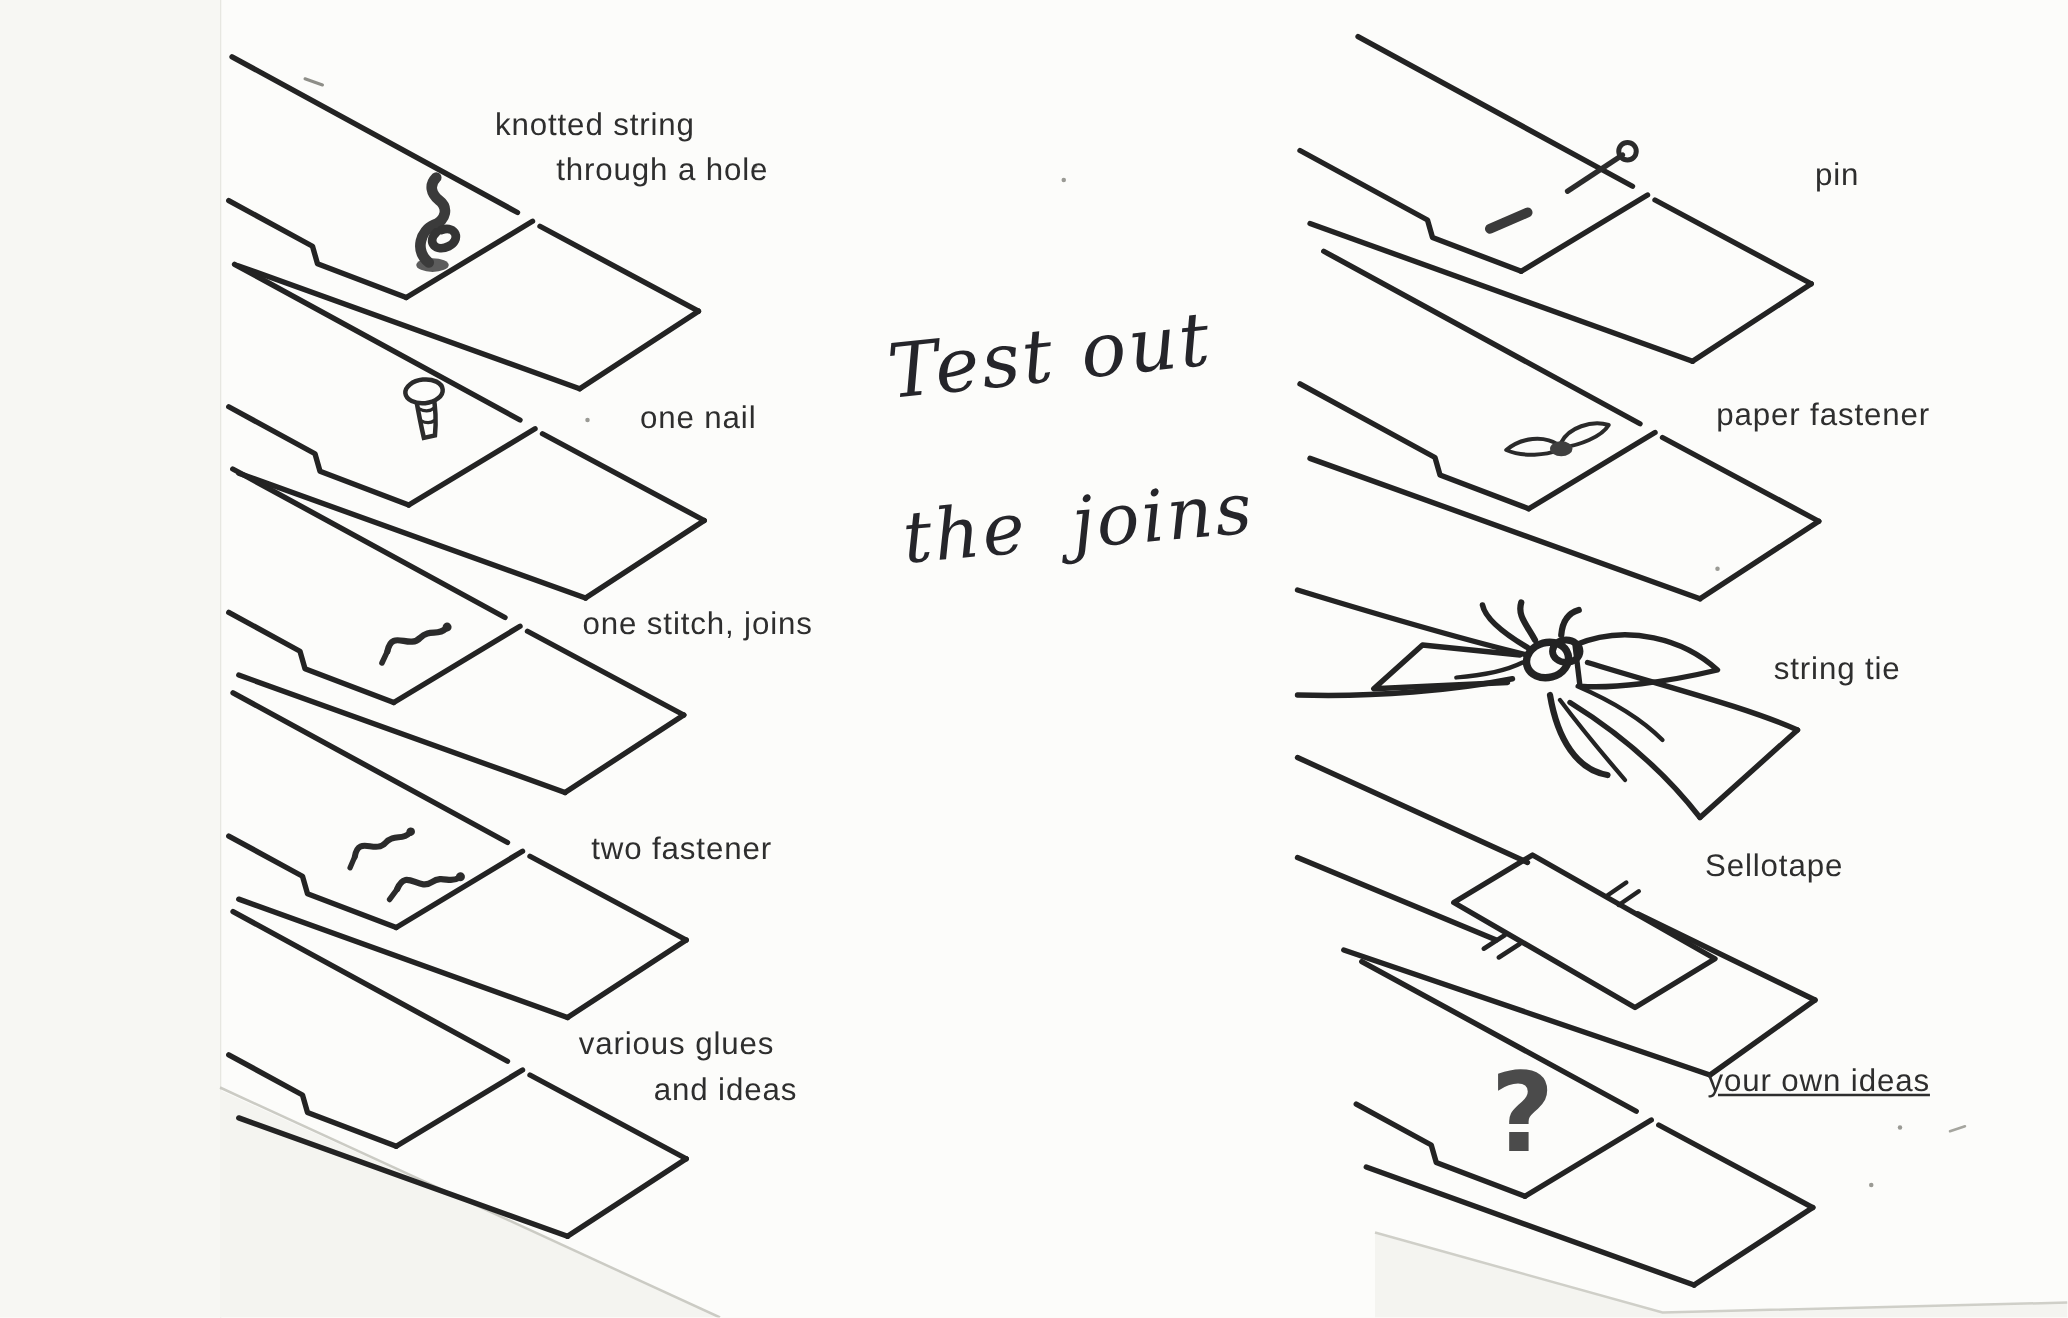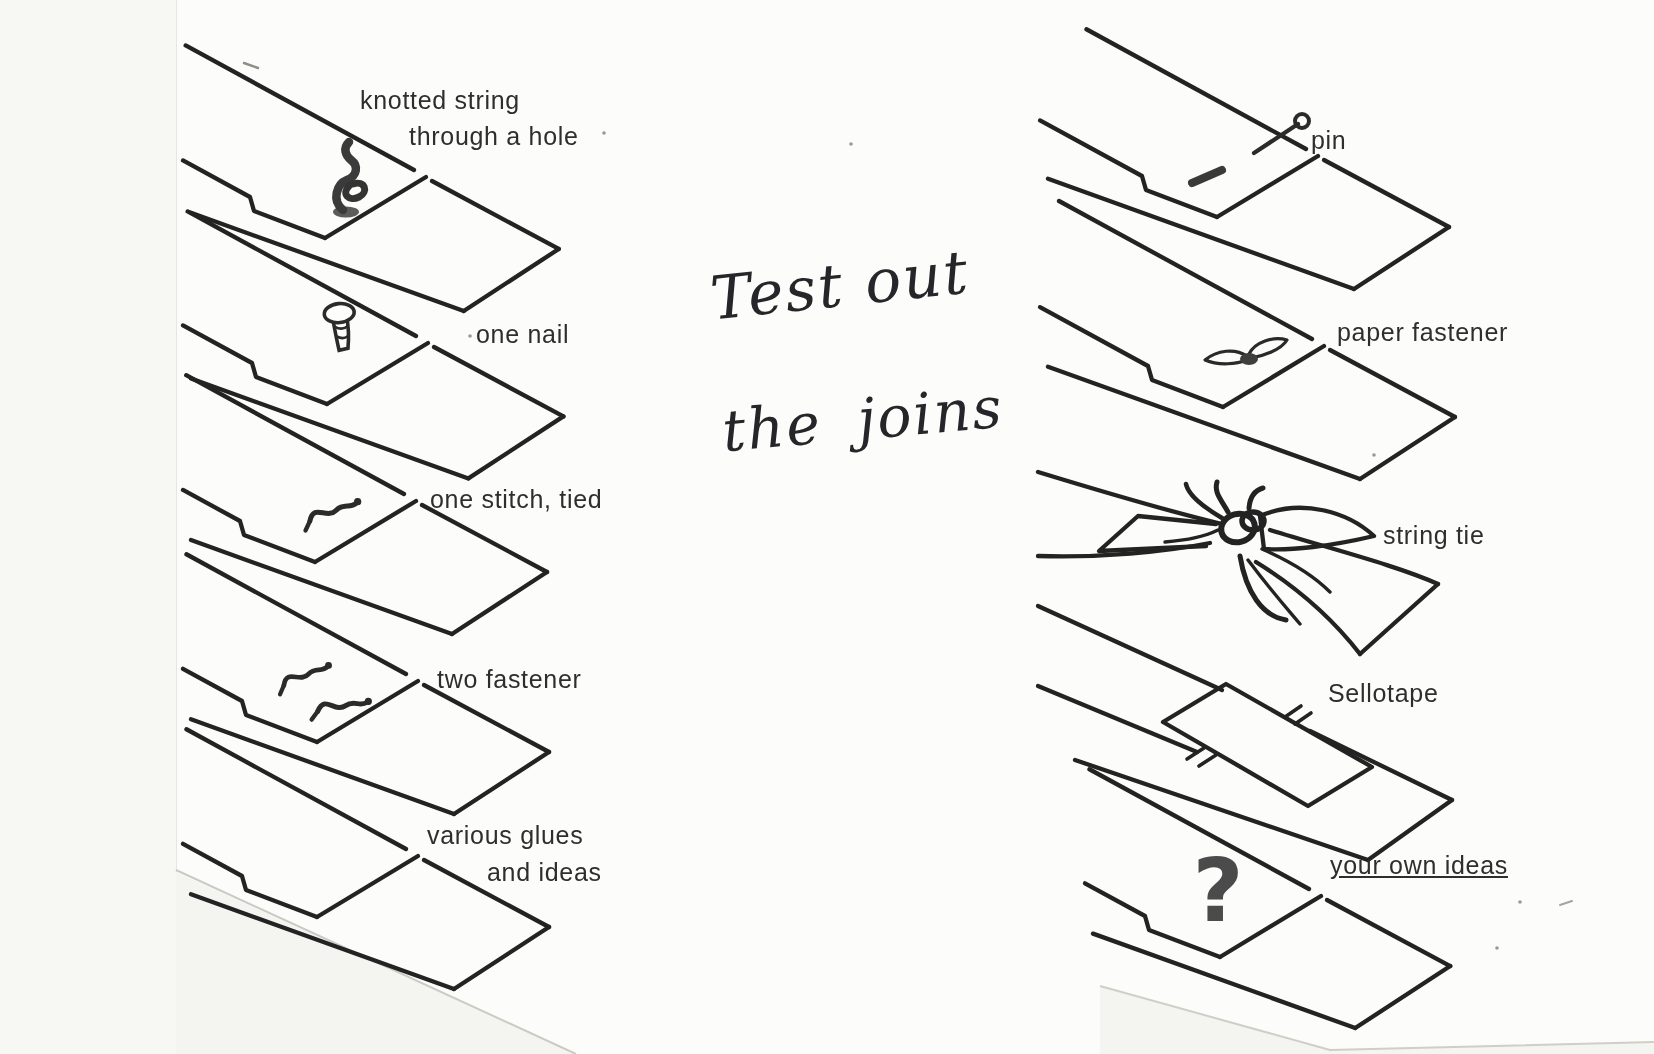--- a/index.html
+++ b/index.html
@@ -11,20 +11,21 @@
   #page-left-edge{
     position:absolute;left:0;top:0;width:176px;height:1054px;
     background:#f7f7f3;border-right:1.5px solid #e7e7e1;
   }
   #art{position:absolute;left:0;top:0;}
   .join-label{
     position:absolute;
     font-family:"Liberation Sans",sans-serif;
     font-size:25px;color:#2e2e2e;letter-spacing:0.7px;
     white-space:nowrap;
+    margin-left:36px;
   }
   .hand{
     position:absolute;
     font-family:"DejaVu Serif",serif;font-style:italic;
     color:#25252a;white-space:nowrap;
   }
   #hand-line1{left:710px;top:250px;font-size:60px;transform:rotate(-6deg);letter-spacing:2px;}
   #hand-line2{left:722px;top:386px;font-size:57px;transform:rotate(-5deg);letter-spacing:2px;word-spacing:16px;}
 </style>
 </head>
@@ -190,25 +191,25 @@
       <circle cx="1520" cy="902" r="1.8" fill="#9a9a94"></circle>
       <path d="M 244,63 L 258,68" stroke="#8e8e88" stroke-width="2.4" stroke-linecap="round" fill="none"></path>
       <path d="M 1560,905 L 1572,901" stroke="#a5a59e" stroke-width="2" stroke-linecap="round" fill="none"></path>
     </g>
 </svg>
 
 <div id="labels">
     <div class="join-label" style="left: 360px; top: 86px;">knotted string</div>
     <div class="join-label" style="left: 409px; top: 122px;">through a hole</div>
     <div class="join-label" style="left: 476px; top: 320px;">one nail</div>
-    <div class="join-label" style="left: 430px; top: 485px;">one stitch, tied</div>
+    <div class="join-label" style="left: 430px; top: 485px;">one stitch, joins</div>
     <div class="join-label" style="left: 437px; top: 665px;">two fastener</div>
     <div class="join-label" style="left: 427px; top: 821px;">various glues</div>
     <div class="join-label" style="left: 487px; top: 858px;">and ideas</div>
-    <div class="join-label" style="left: 1311px; top: 126px;">pin</div>
+    <div class="join-label" style="left: 1416px; top: 126px;">pin</div>
     <div class="join-label" style="left: 1337px; top: 318px;">paper fastener</div>
     <div class="join-label" style="left: 1383px; top: 521px; text-align: right;">string tie</div>
     <div class="join-label" style="left: 1328px; top: 679px;">Sellotape</div>
     <div class="join-label" style="left: 1330px; top: 851px; text-decoration: underline;">your own ideas</div>
   </div>
 
 <div class="hand" id="hand-line1">Test out</div>
 <div class="hand" id="hand-line2">the joins</div>
 
 </body></html>

